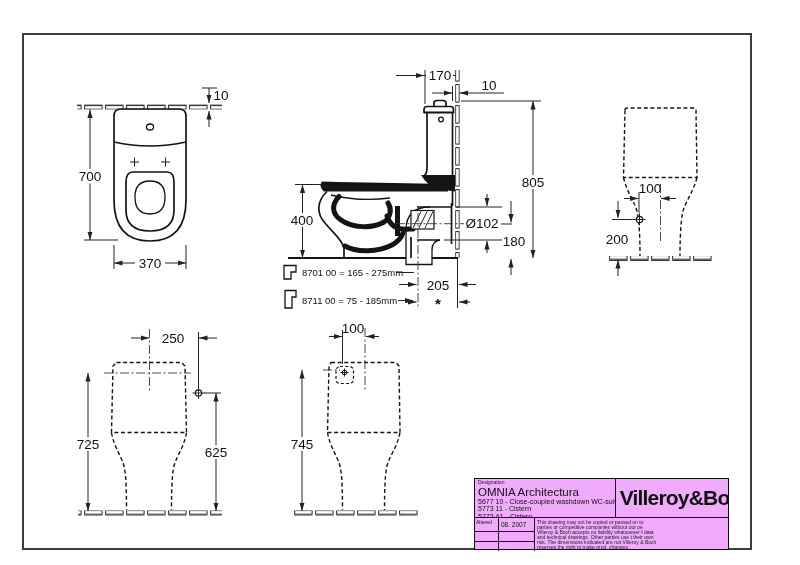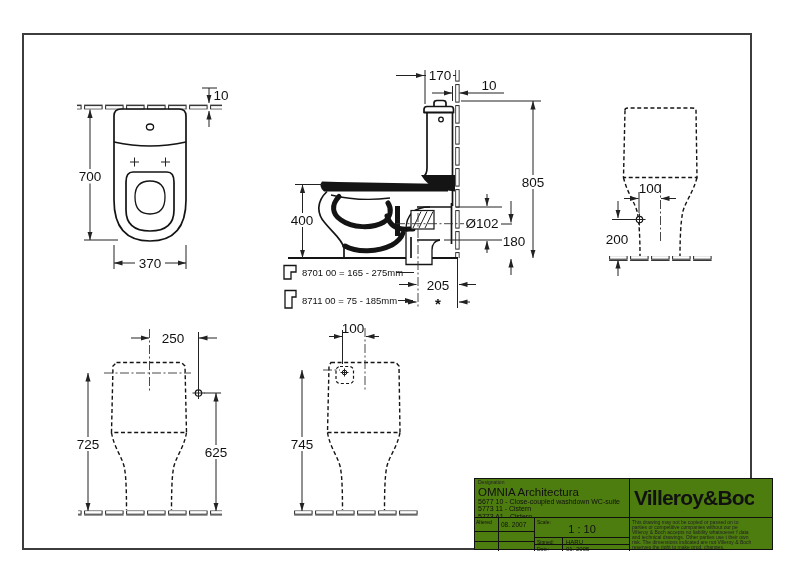--- a/index.html
+++ b/index.html
@@ -14,22 +14,22 @@
   .star{font-size:15px;font-weight:bold;}
   .tbg{fill:#fff;}
   .thin{stroke:#222;stroke-width:1;fill:none;}
   .out{stroke:#141414;stroke-width:1.7;fill:none;}
   .out2{stroke:#141414;stroke-width:1.3;fill:none;}
   .thick{stroke:#141414;stroke-width:5;fill:none;stroke-linecap:round;}
   .blk{fill:#141414;stroke:none;}
   .dash{stroke:#141414;stroke-width:1.4;fill:none;stroke-dasharray:4 2.6;}
   .cl{stroke:#333;stroke-width:0.9;fill:none;stroke-dasharray:9 2.5 2 2.5;}
   
-  .tb{position:absolute;left:474px;top:478px;width:299px;height:72px;box-sizing:border-box;
-      border:1.6px solid #111;display:flex;flex-direction:column;background:#4d7c0f;}
+  .tb{position:absolute;left:474px;top:478px;width:255px;height:72px;box-sizing:border-box;
+      border:1.6px solid #111;display:flex;flex-direction:column;background:#f0abfc;}
   .tb-r1{display:flex;height:38px;box-sizing:border-box;}
   .tb-desig{width:154px;box-sizing:border-box;padding:1px 3px;overflow:hidden;}
   .tb-lab{font-size:5px;color:#222;line-height:5.5px;}
   .tb-prod{font-size:11.5px;line-height:12px;}
   .tb-item{font-size:7px;line-height:7.6px;white-space:nowrap;}
   .tb-logo{width:125px;box-sizing:border-box;border-left:1.4px solid #111;display:flex;
            align-items:center;padding-left:4px;overflow:hidden;}
   .tb-brand{font-size:21px;font-weight:bold;letter-spacing:-0.8px;white-space:nowrap;}
   .tb-r2{display:flex;height:34px;border-top:1.4px solid #111;box-sizing:border-box;}
   .tb-alt{width:59px;position:relative;box-sizing:border-box;}
@@ -274,30 +274,16 @@
       </div>
     </div>
     <div class="tb-r2">
       <div class="tb-alt">
         <span class="tb-alt-lab">Altered</span>
         <span class="tb-alt-val">08. 2007</span>
         <div class="v1"></div>
           <div class="h1"></div>
           <div class="h2"></div>
       </div>
-      <div class="tb-scale">
-        <div class="tb-sc-cell">
-          <span class="tb-sc-lab">Scale:</span>
-          <div class="tb-sc-val">1 : 10</div>
-        </div>
-        <div class="tb-row">
-          <span class="l">Signed:</span>
-          <span class="v">HARU</span>
-        </div>
-        <div class="tb-row">
-          <span class="l">Date:</span>
-          <span class="v">01. 2005</span>
-        </div>
-      </div>
       <div class="tb-disc">This drawing may not be copied or passed on to parties or competitive companies without our pe Villeroy &amp; Boch accepts no liability whatsoever f data and technical drawings. Other parties use t their own risk. The dimensions indicated are not Villeroy &amp; Boch reserves the right to make prod. changes.</div>
     </div>
   </div>
 </div>
 
 </body></html>

